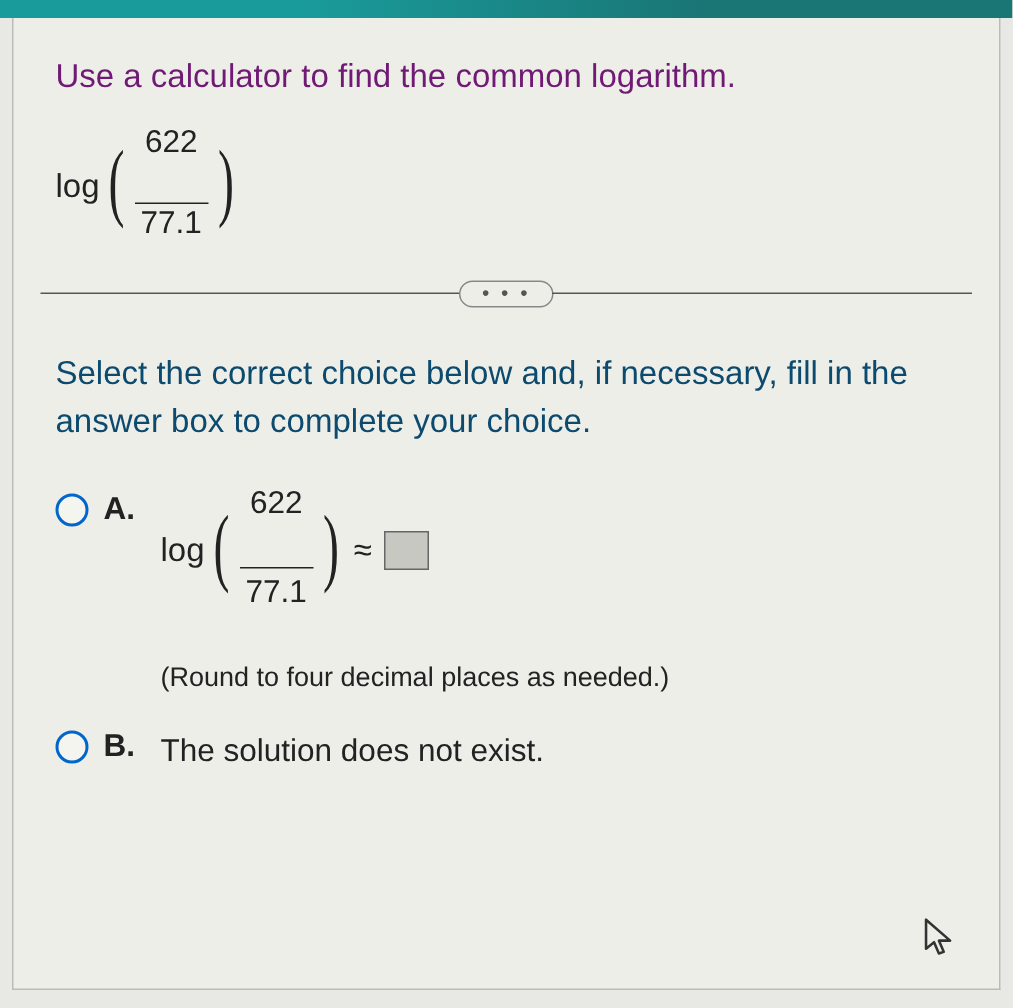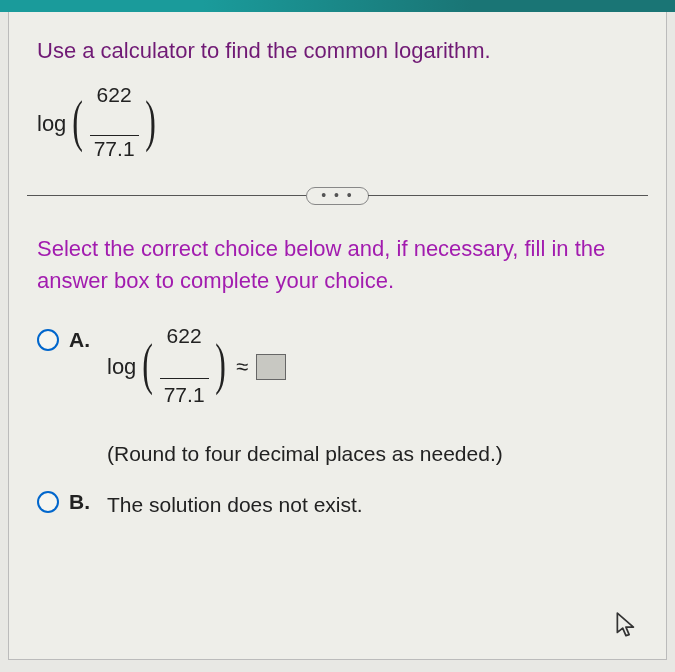--- a/index.html
+++ b/index.html
@@ -84,21 +84,21 @@
     background: #eeeee9;
     margin: 0 -1px;
     letter-spacing: 2px;
     line-height: 10px;
     cursor: pointer;
   }
   .instruction {
     font-size: 22px;
     line-height: 1.45;
     margin-bottom: 28px;
-    color: #a21caf;
+    color: #0c4a6e;
   }
   .choice {
     display: flex;
     align-items: flex-start;
     margin-bottom: 18px;
   }
   .radio {
     width: 22px;
     height: 22px;
     border: 2.5px solid #0066cc;
@@ -130,21 +130,21 @@
     font-size: 22px;
     margin: 0 8px 0 6px;
   }
   .answer-box {
     width: 30px;
     height: 26px;
     border: 1.5px solid #666;
     background: #c8c8c2;
     display: inline-block;
   }
-  .round-note { font-size: 21px; margin-top: 28px; }
+  .round-note { font-size: 18px; margin-top: 28px; }
   .choice-b .choice-body { margin-top: 3px; }
   .cursor-svg {
     position: absolute;
     bottom: 18px;
     right: 26px;
     width: 26px;
     height: 30px;
   }
 </style>
 </head>

